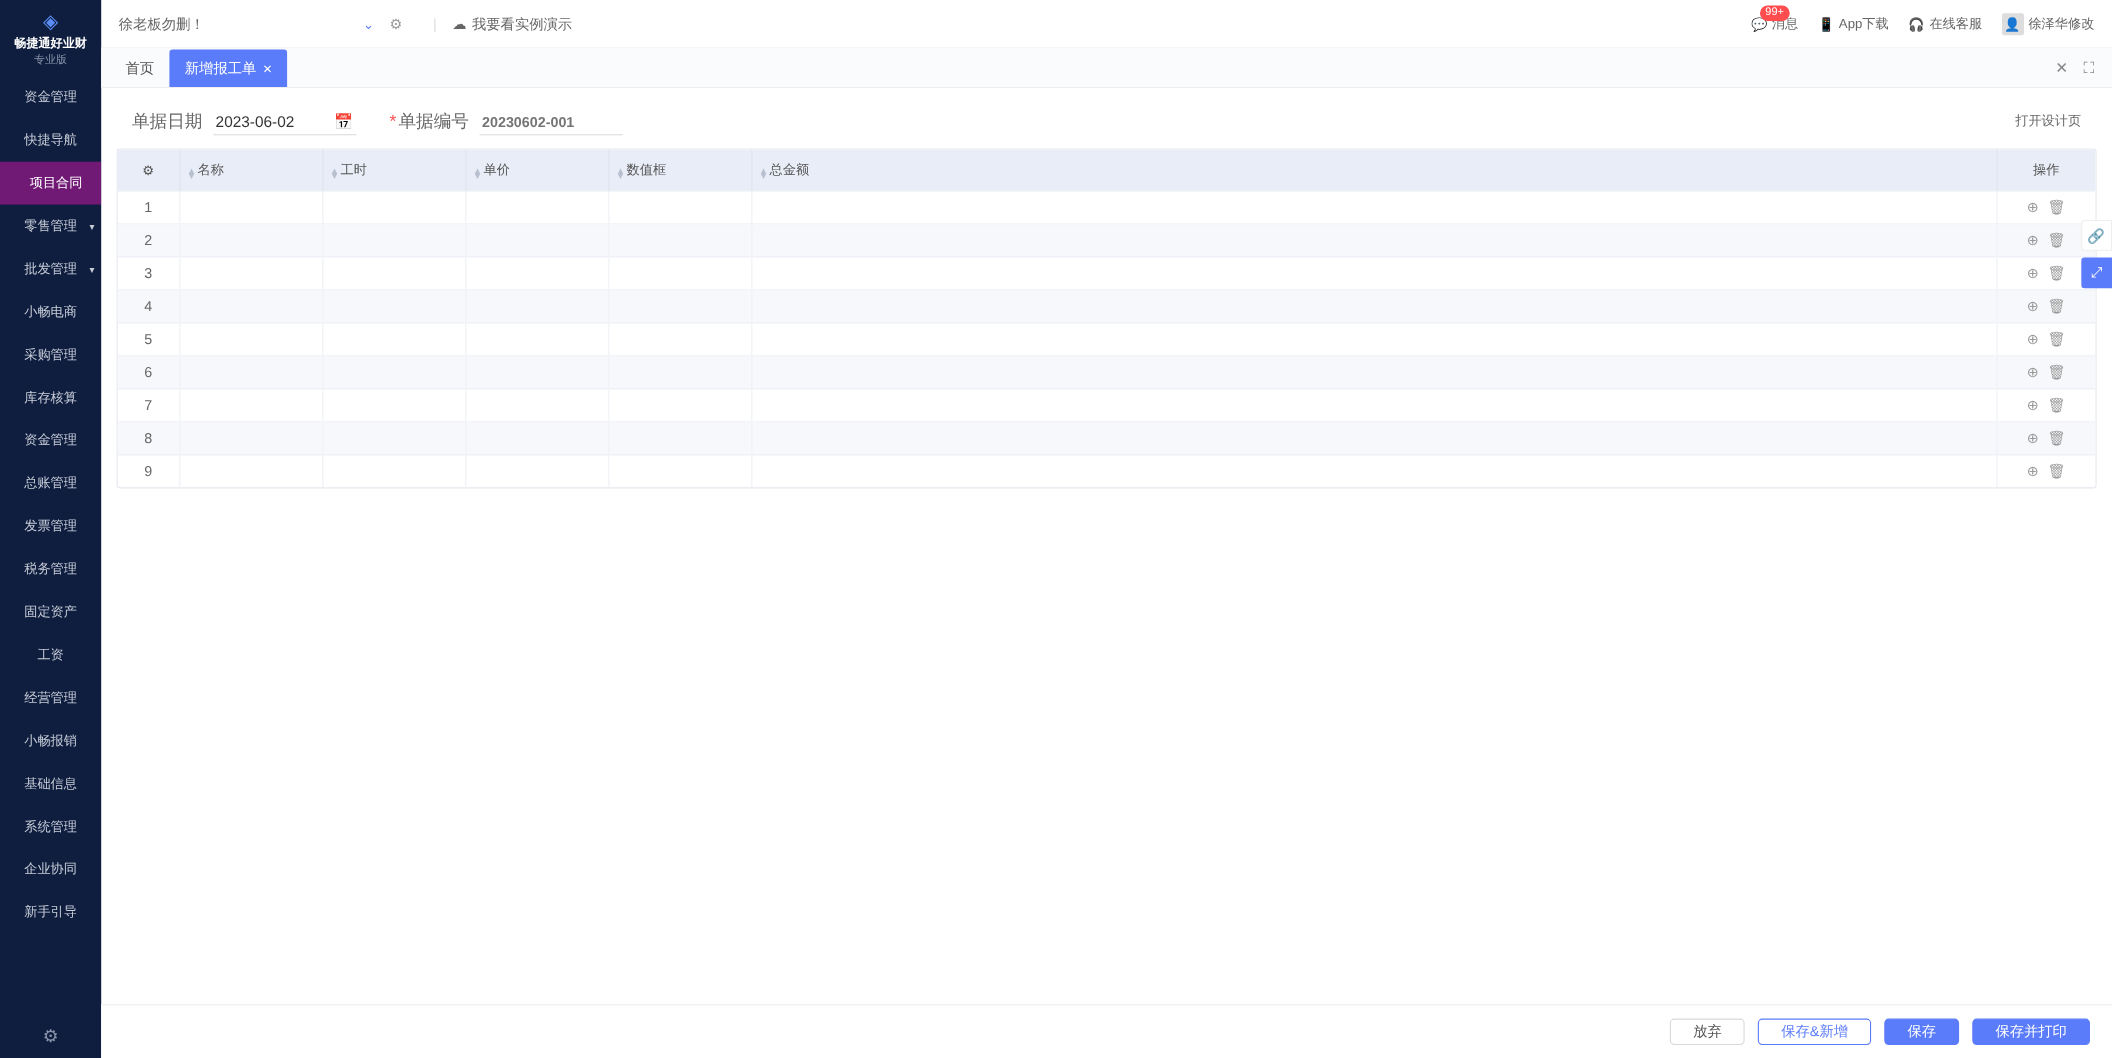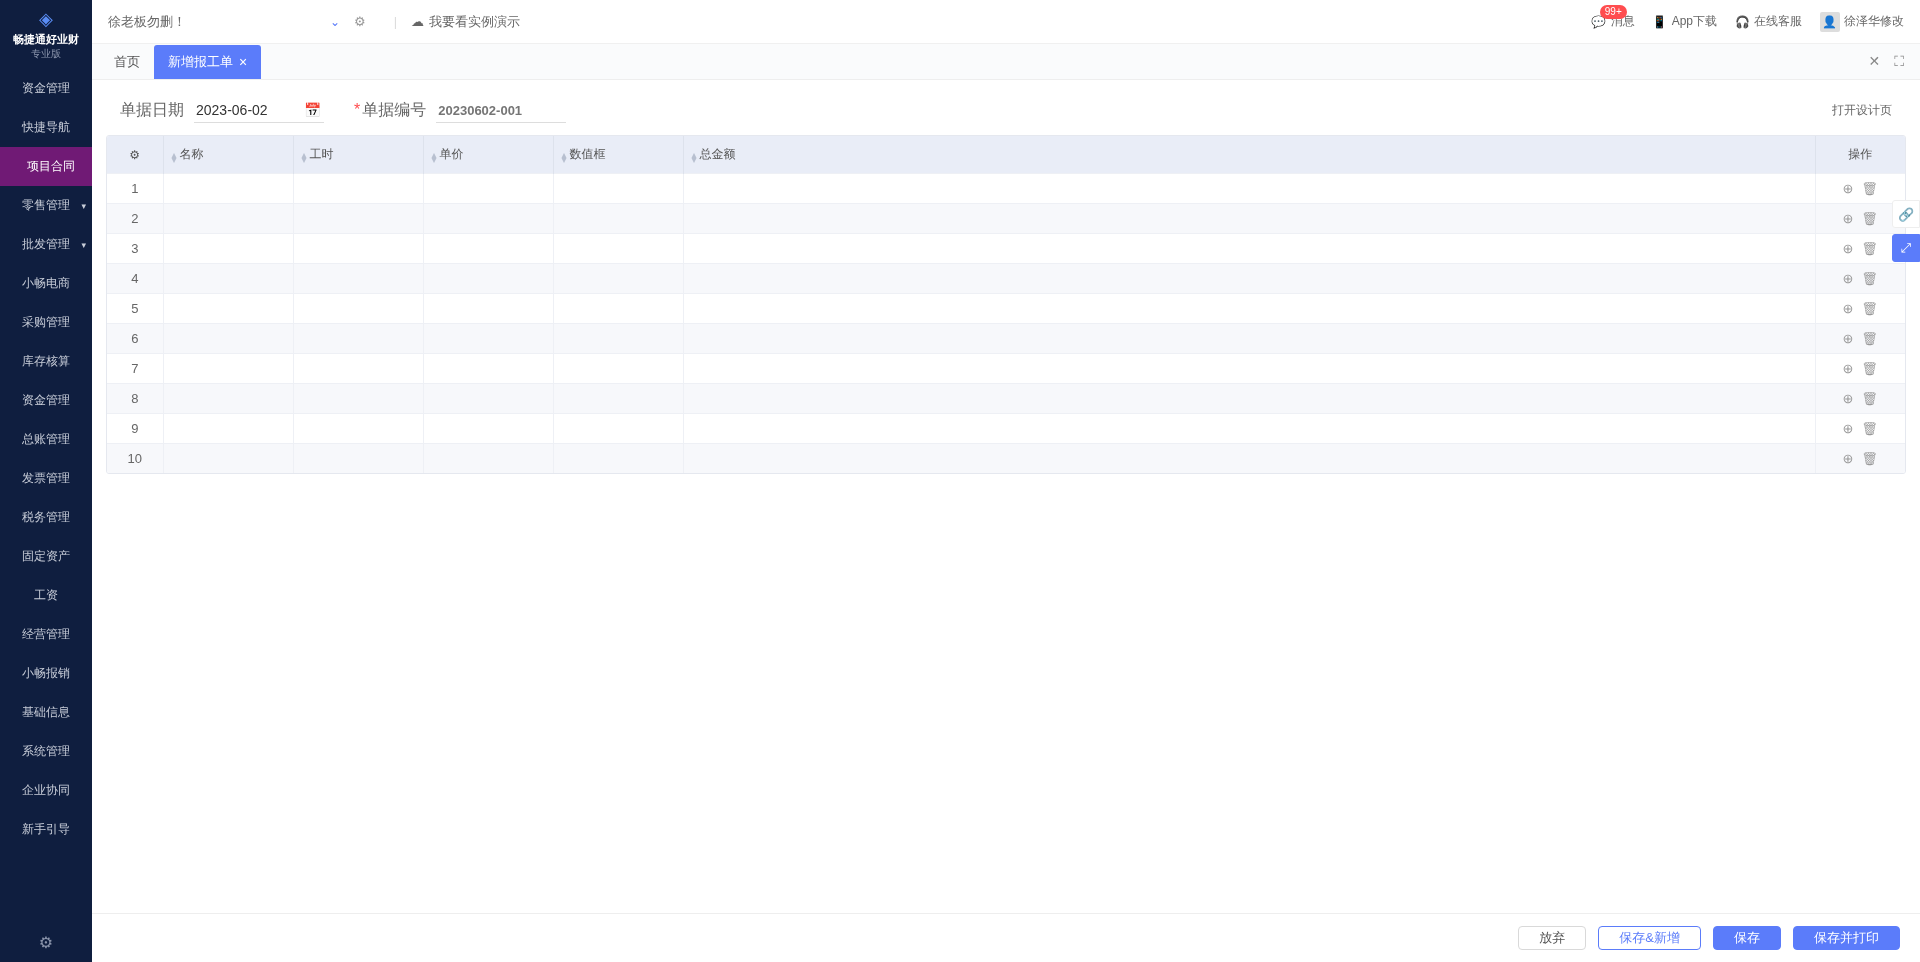--- a/index.html
+++ b/index.html
@@ -288,29 +288,20 @@
             </tr>
             <tr>
               <td class="num">9</td>
               <td></td>
               <td></td>
               <td></td>
               <td></td>
               <td></td>
               <td class="ops"><span class="row-icon">⊕</span><span class="row-icon">🗑</span></td>
             </tr>
-            <tr>
-              <td class="num">10</td>
-              <td></td>
-              <td></td>
-              <td></td>
-              <td></td>
-              <td></td>
-              <td class="ops"><span class="row-icon">⊕</span><span class="row-icon">🗑</span></td>
-            </tr>
           </tbody>
       </table>
     </div>
 
     <div class="footer">
       <button class="btn">放弃</button>
       <button class="btn outline-primary">保存&amp;新增</button>
       <button class="btn primary">保存</button>
       <button class="btn primary">保存并打印</button>
     </div>

